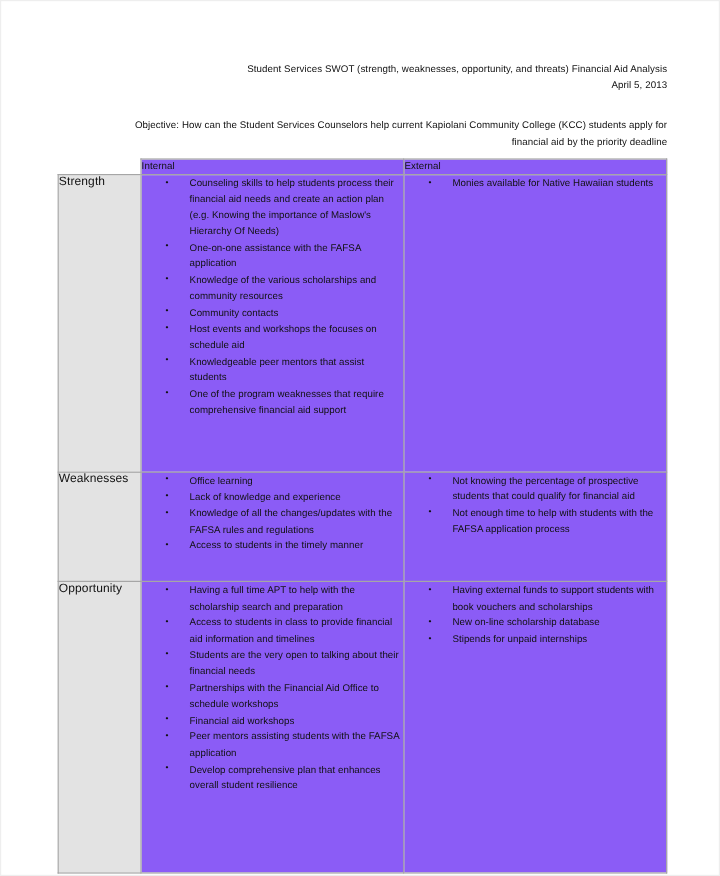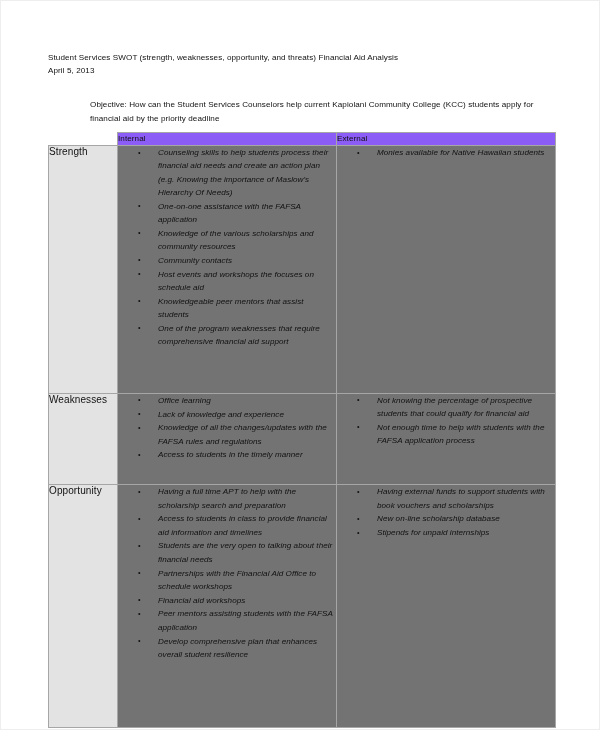--- a/index.html
+++ b/index.html
@@ -21,20 +21,21 @@
     background: #ffffff;
     box-sizing: border-box;
     border: 1px solid #eeeeee;
     overflow: hidden;
   }
   .doc-body {
     position: absolute;
     left: 47px;
     top: 50px;
     width: 508px;
+    text-align: right;
   }
   .title-line {
     font-size: 8.1px;
     line-height: 13.2px;
     color: #111111;
     letter-spacing: 0.01em;
     white-space: nowrap;
   }
   .date-line {
     font-size: 8.1px;
@@ -85,23 +86,22 @@
     letter-spacing: 0.01em;
   }
   .label-cell {
     background: #e3e3e3;
     font-size: 10px;
     color: #111111;
     padding: 6px 0 6px 7px;
     letter-spacing: 0.01em;
   }
   .content-cell {
-    background: #737373;
+    background: #8b5cf6;
     padding: 5px 6px 8px 4px;
-    font-style: italic;
   }
   .content-cell ul {
     margin: 0;
     padding: 0;
     list-style: none;
   }
   .content-cell li {
     position: relative;
     font-size: 8.1px;
     line-height: 13.3px;

